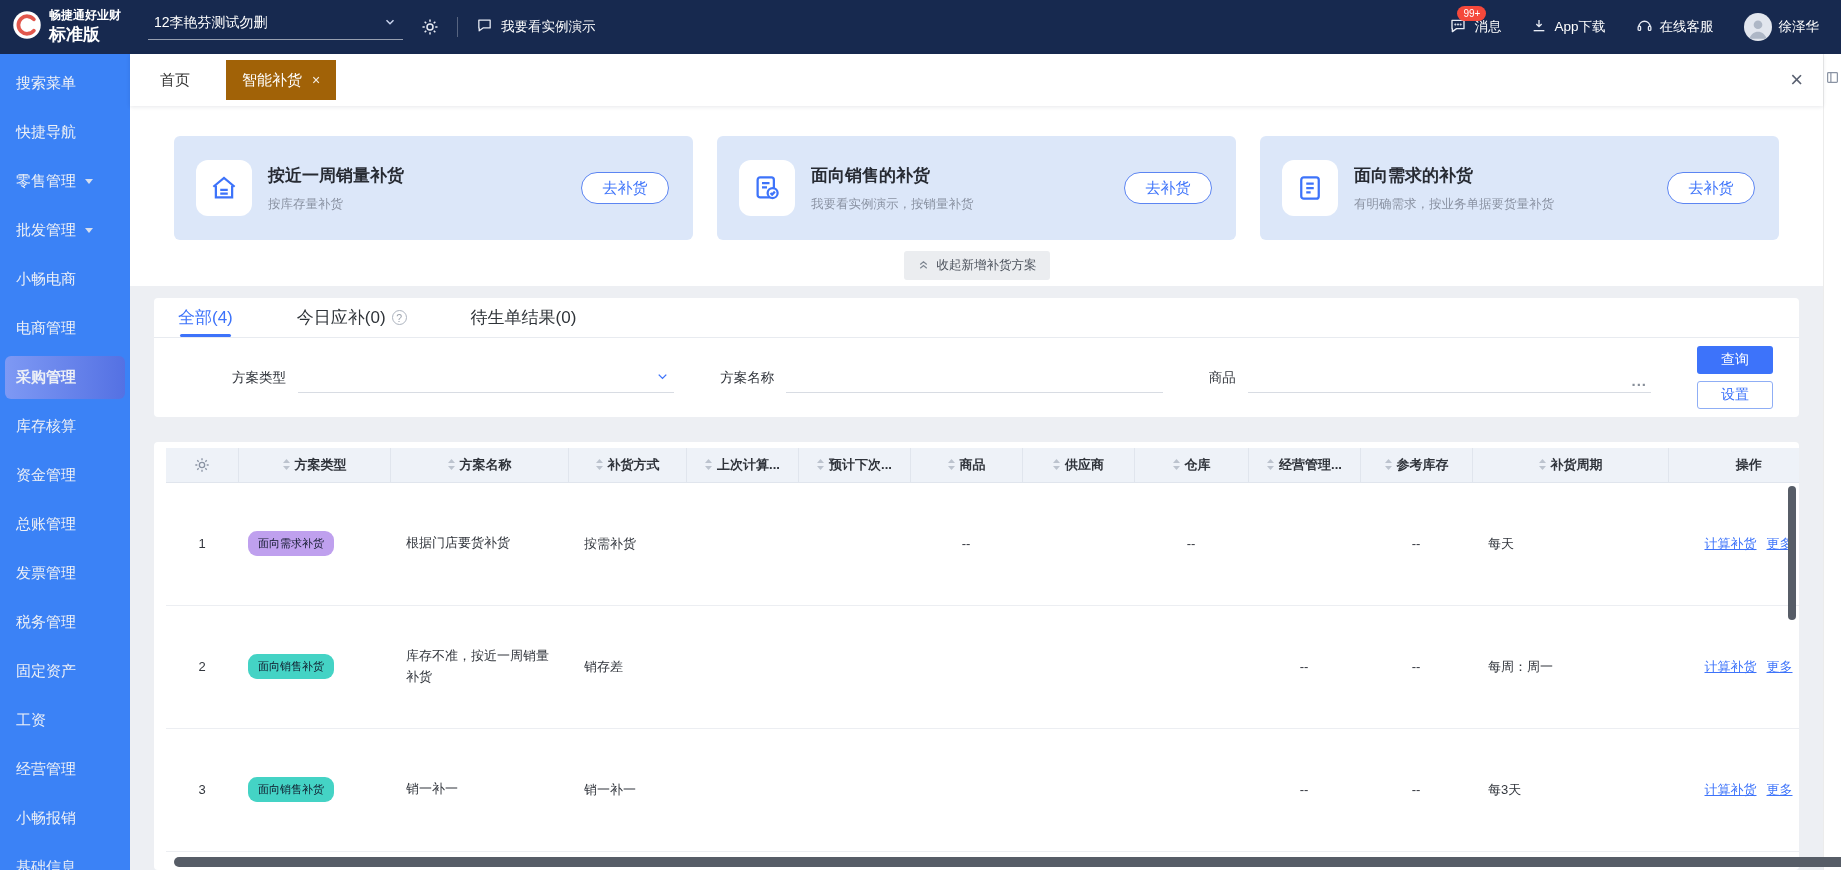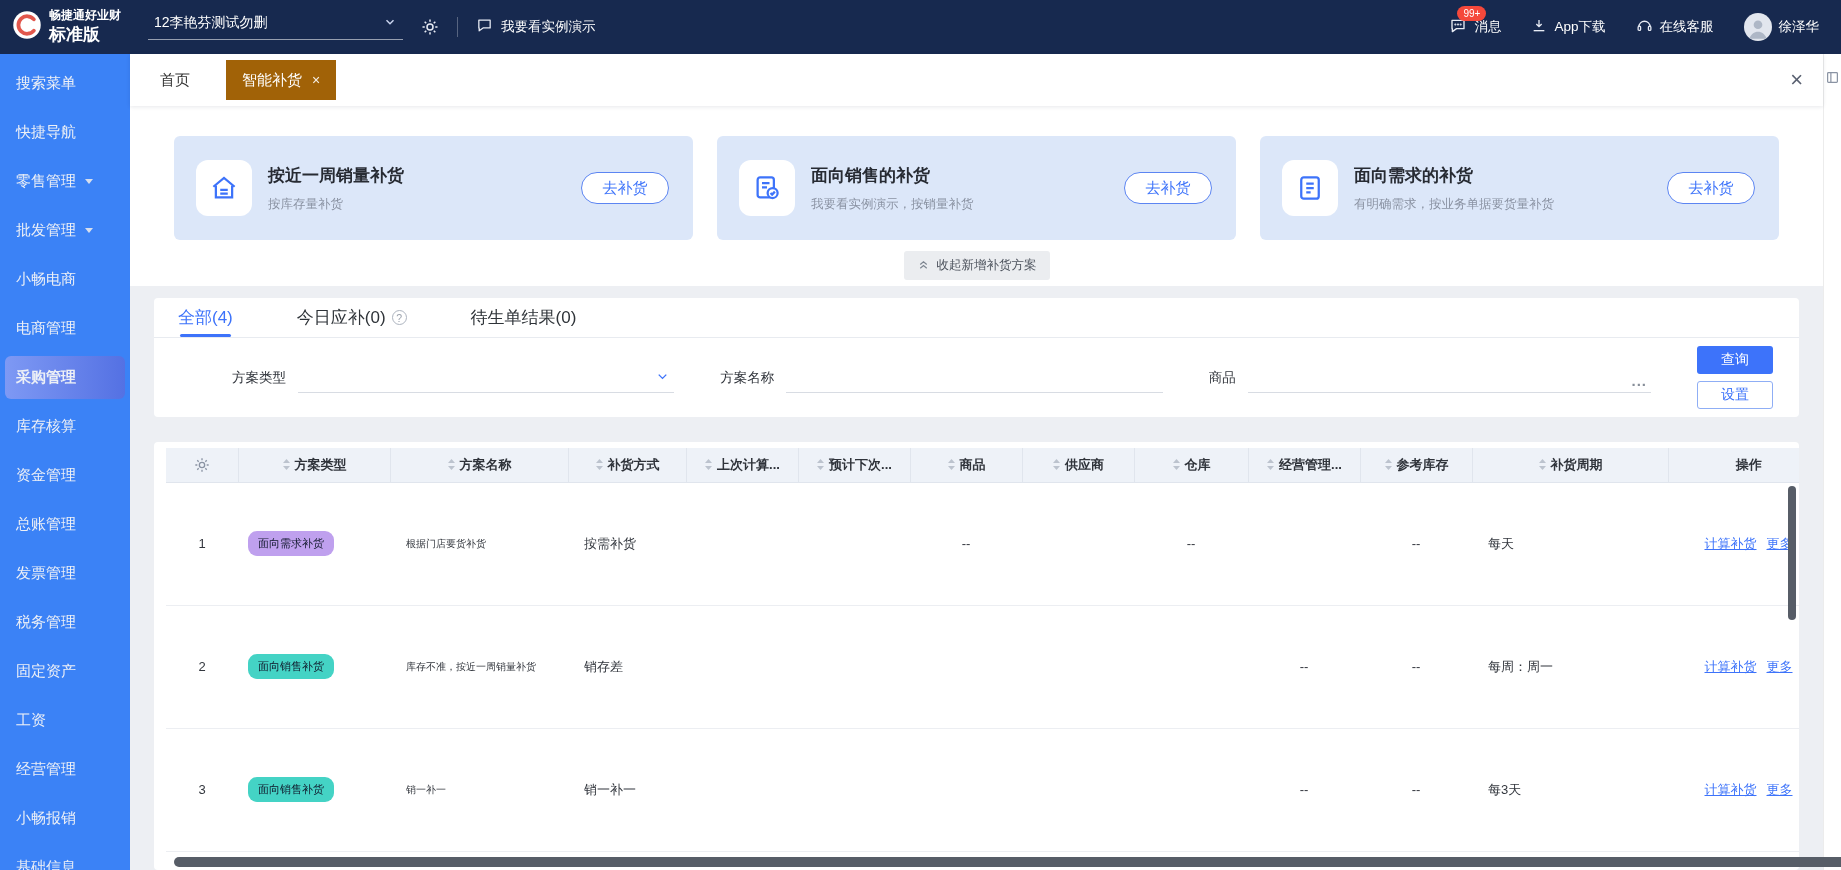--- a/index.html
+++ b/index.html
@@ -73,21 +73,21 @@
   
   .table-panel { background:#fff; border-radius:4px; margin-top:25px; flex:1; position:relative; padding:6px 14px 0 12px; overflow:hidden; }
   .grid { display:table; width:100%; table-layout:fixed; border-collapse:collapse; }
   .trow { display:table-row; }
   .tcell { display:table-cell; vertical-align:middle; text-align:center; font-size:13px; color:#33373E; border-bottom:1px solid #ECEEF2; }
   .thead .tcell { background:#EEF2F8; height:34px; font-weight:bold; color:#2F333A; border-bottom:1px solid #E0E5ED; border-right:1px solid #E0E5ED; white-space:nowrap; overflow:hidden; }
   .thead .tcell:last-child { border-right:none; }
   .body-row .tcell { height:123px; }
   .c0{width:72px}.c1{width:152px}.c2{width:178px}.c3{width:118px}.c4{width:112px}.c5{width:112px}.c6{width:112px}.c7{width:112px}.c8{width:114px}.c9{width:112px}.c10{width:112px}.c11{width:196px}.c12{width:161px}
   .tcell.al { text-align:left; padding-left:16px; }
-  .name-cell { text-align:left; padding:0 16px; font-size:10px; line-height:1.6; }
+  .name-cell { text-align:left; padding:0 16px; font-size:13px; line-height:1.6; }
   .badge-cell { text-align:left; padding-left:10px; }
   .badge { display:inline-block; padding:5px 10px; border-radius:9px; color:#0f172a; font-size:11px; }
   .badge.purple { background:#BFA0EE; }
   .badge.teal { background:#44D3C5; }
   .actions a { color:#3D73FA; text-decoration:underline; margin:0 5px; cursor:pointer; font-size:13px; white-space:nowrap; }
   .sort-icon { margin-right:4px; vertical-align:-2px; }
   .vscroll { position:absolute; right:3px; top:44px; width:8px; height:134px; background:#575D67; border-radius:4px; cursor:pointer; }
   .h-scroll { position:absolute; left:174px; right:0; bottom:3px; height:10px; background:#575D67; border-radius:6px 0 0 6px; z-index:6; cursor:pointer; }
 </style>
 </head>

